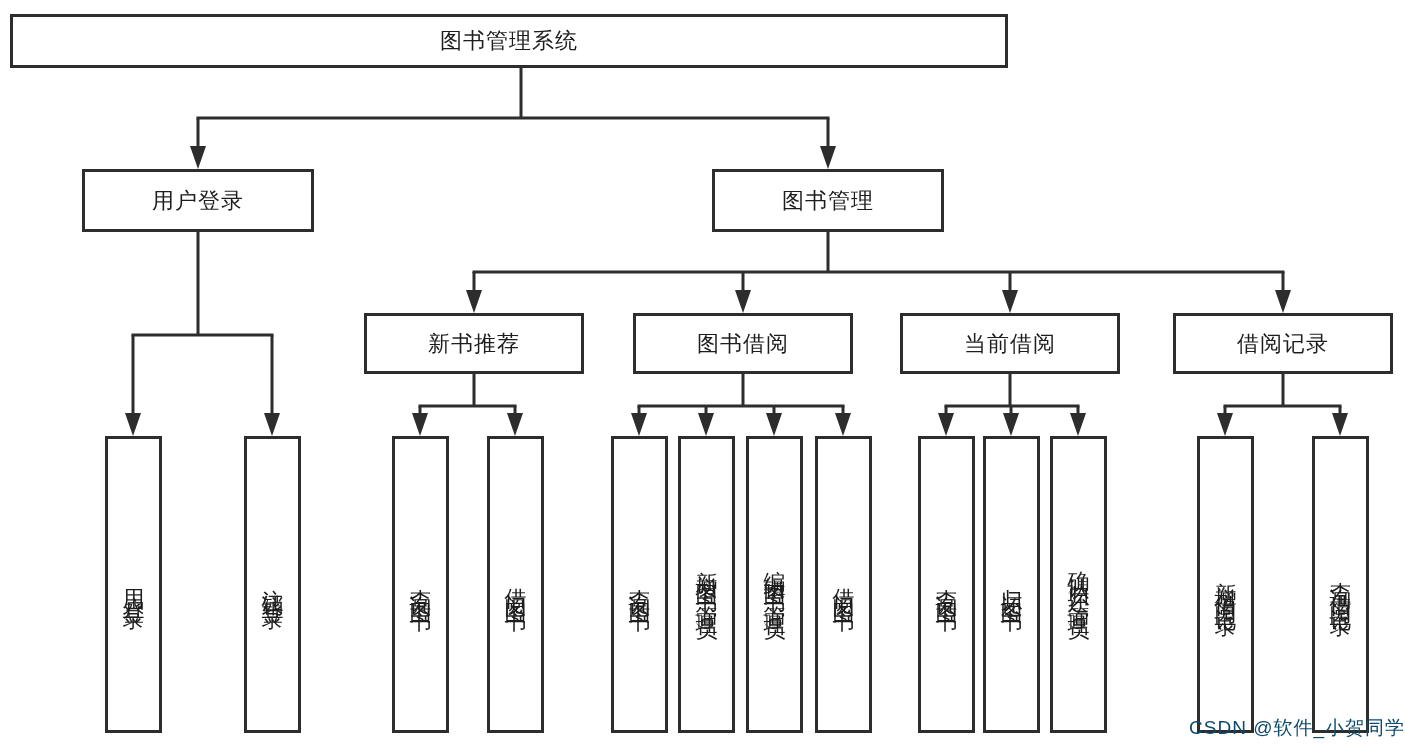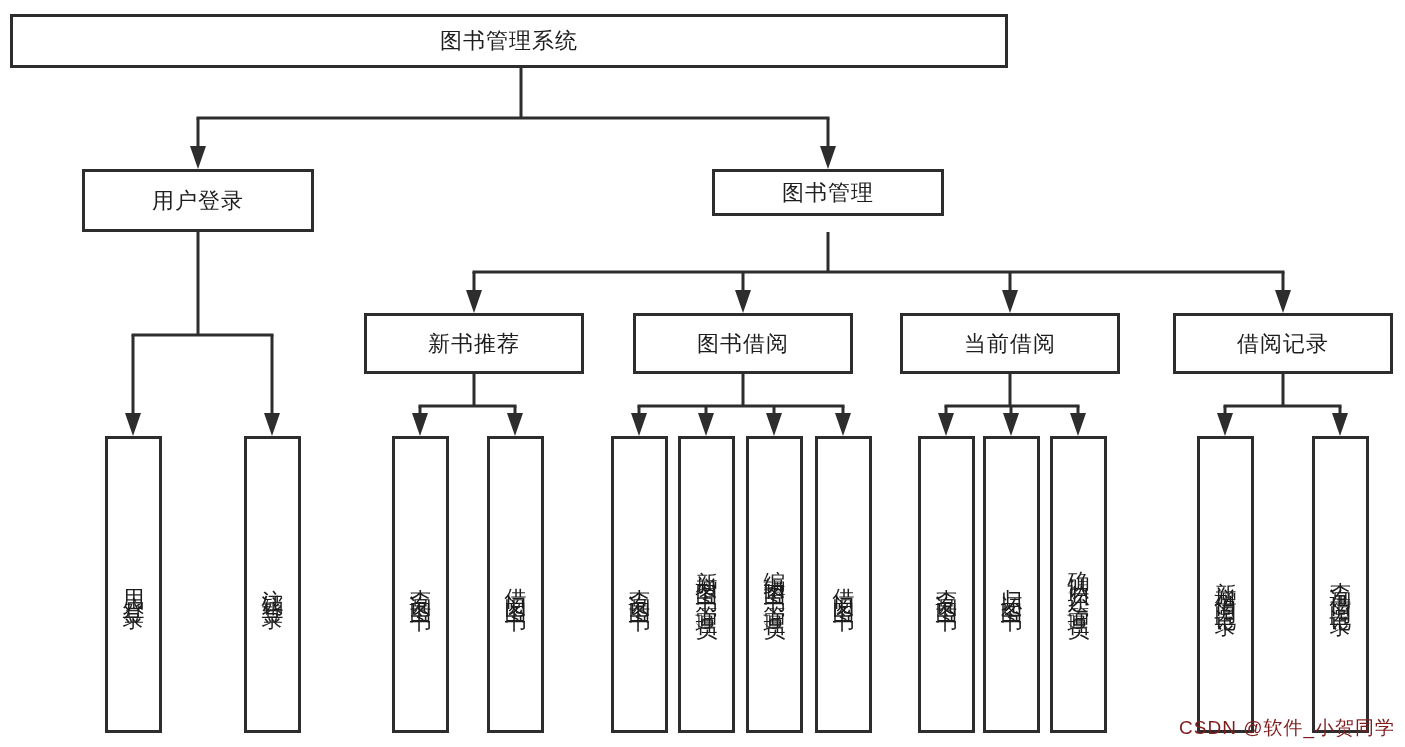--- a/index.html
+++ b/index.html
@@ -40,25 +40,25 @@
   .v-node span {
     writing-mode: vertical-rl;
     text-orientation: mixed;
     font-size: 22px;
     letter-spacing: 7px;
     line-height: 1;
     white-space: nowrap;
   }
   .watermark {
     position: absolute;
-    right: 10px;
+    right: 0;
     bottom: 6px;
     font-size: 19px;
     letter-spacing: 1px;
-    color: #7f1d1d;
+    color: #0c4a6e;
     white-space: nowrap;
   }
 </style>
 </head>
 <body>
 
 <div id="canvas">
 
   <svg id="connector-layer" viewBox="0 0 1405 747" xmlns="http://www.w3.org/2000/svg">
     <g stroke="#2d2d2d" stroke-width="3" fill="none">
@@ -133,21 +133,21 @@
     </g>
   </svg>
 
   <div class="node h-node" style="left:10px; top:14px; width:998px; height:54px;">
     <span>图书管理系统</span>
   </div>
 
   <div class="node h-node" style="left:82px; top:169px; width:232px; height:63px;">
     <span>用户登录</span>
   </div>
-  <div class="node h-node" style="left:712px; top:169px; width:232px; height:47px;text-align:right;">
+  <div class="node h-node" style="left:712px; top:169px; width:232px; height:63px;text-align:right;">
     <span>图书管理</span>
   </div>
 
   <div class="node h-node" style="left:364px; top:313px; width:220px; height:61px;text-align:right;">
     <span>新书推荐</span>
   </div>
   <div class="node h-node" style="left:633px; top:313px; width:220px; height:61px;">
     <span>图书借阅</span>
   </div>
   <div class="node h-node" style="left:900px; top:313px; width:220px; height:61px;">

